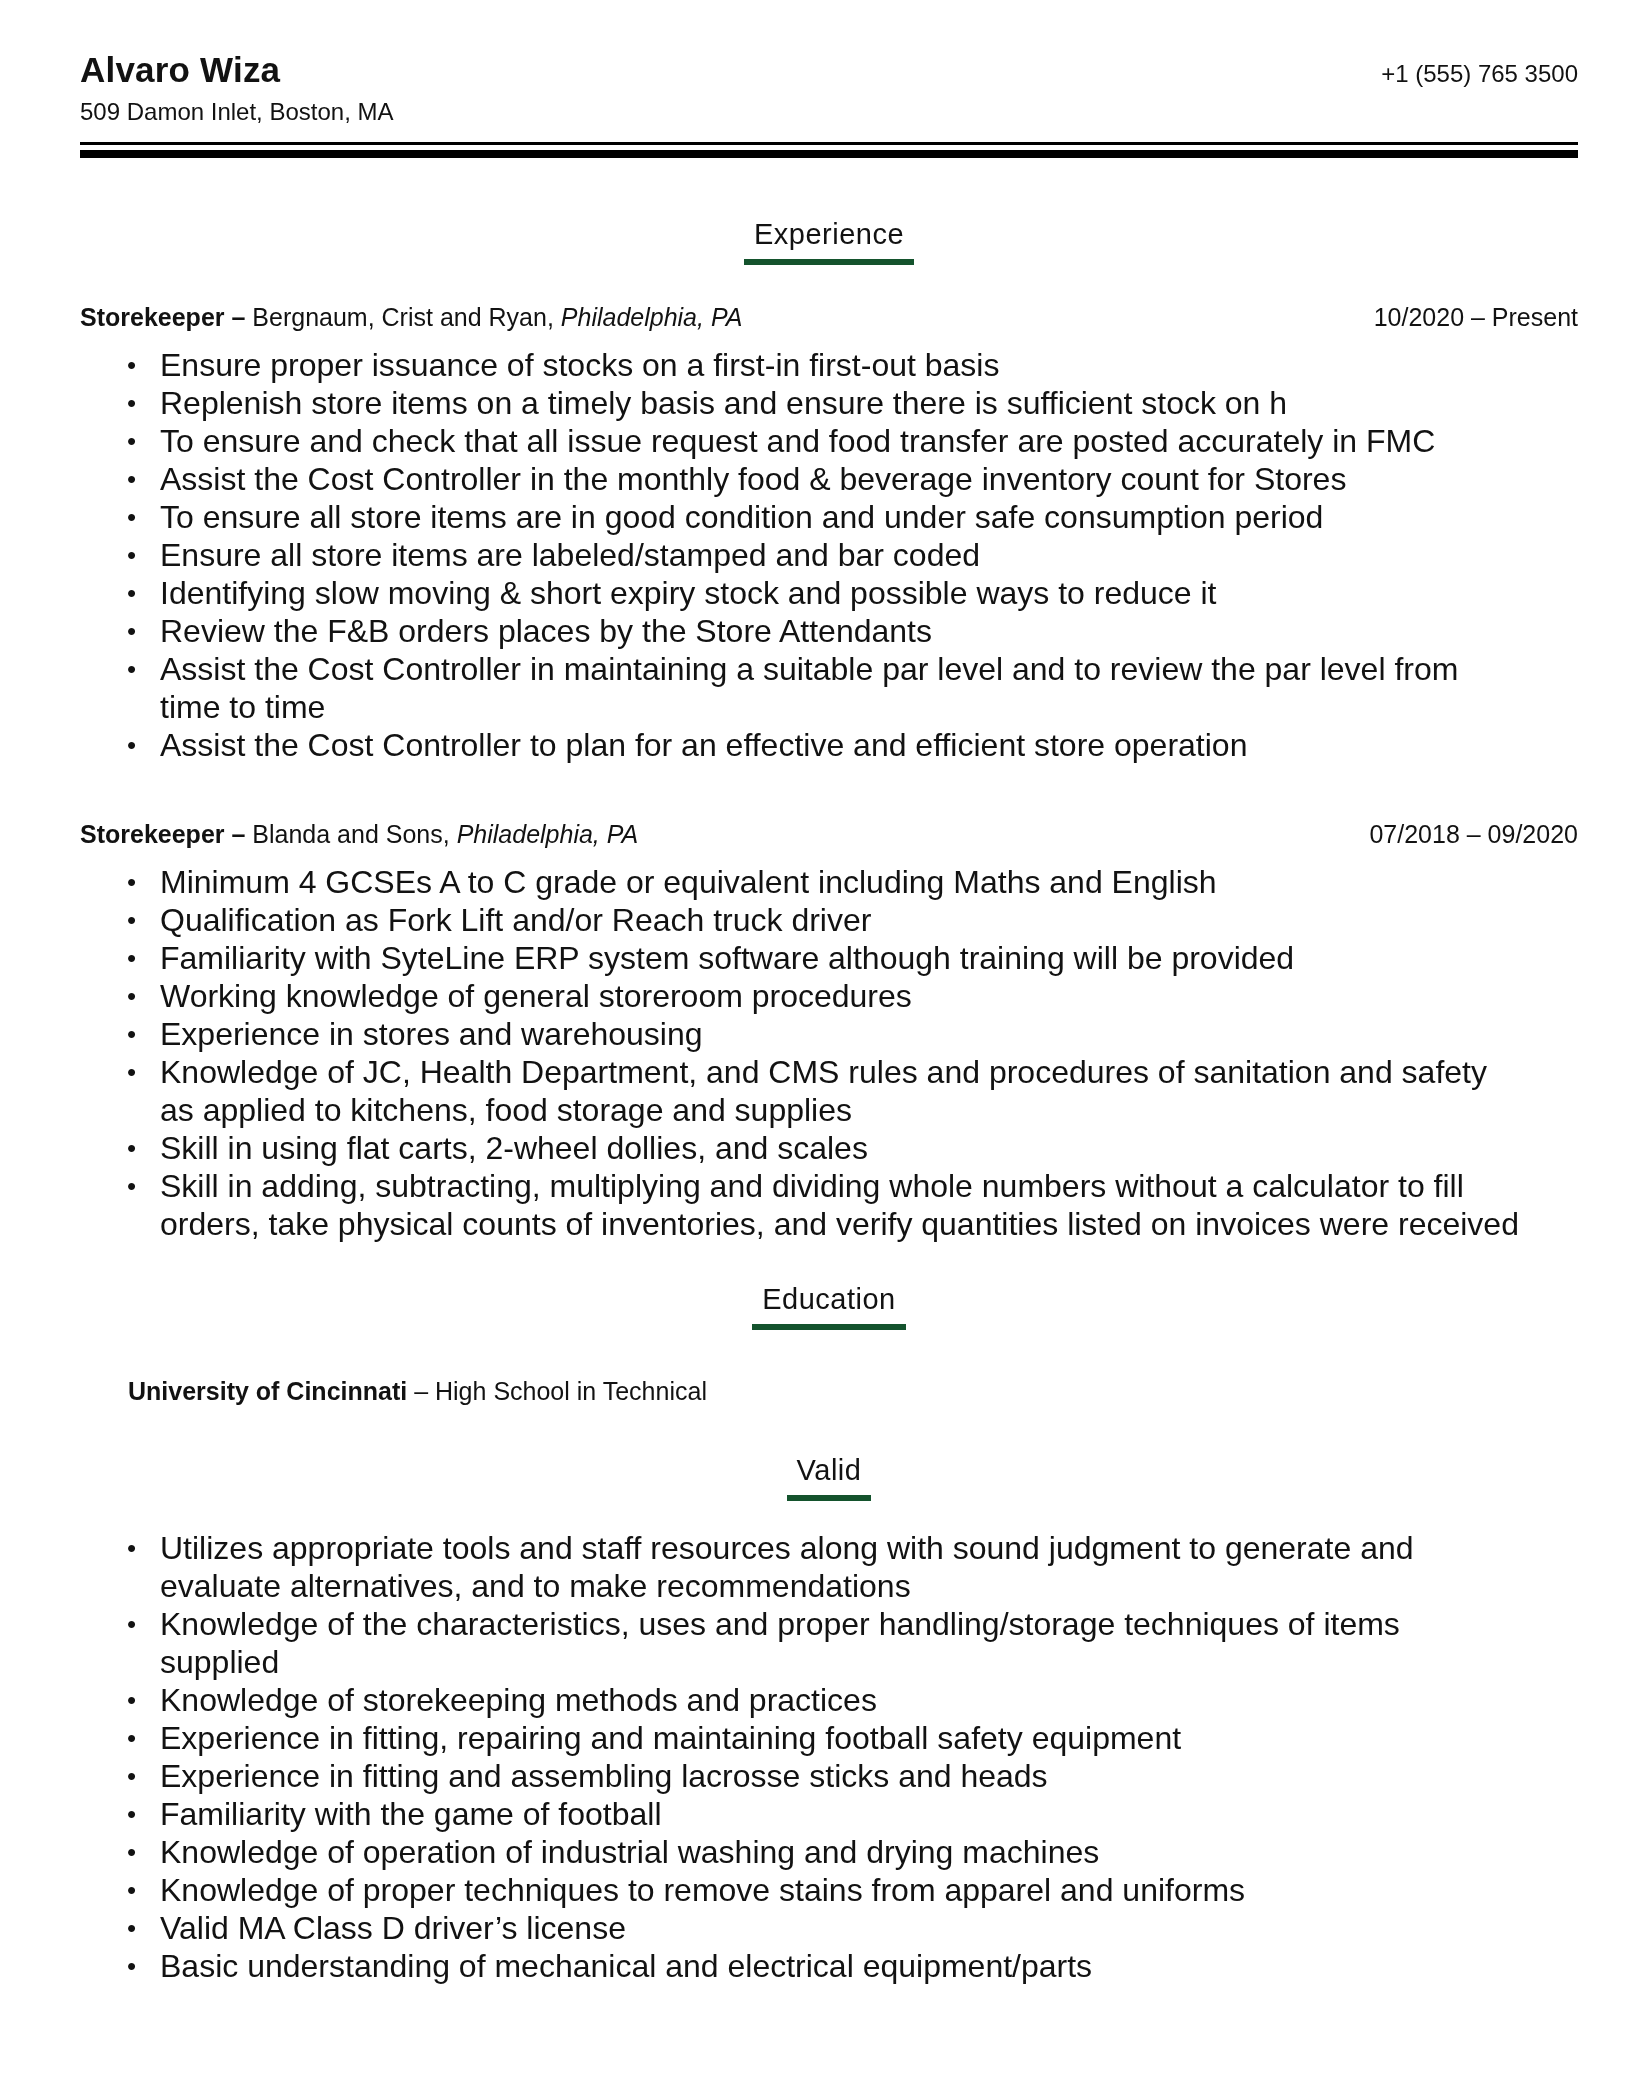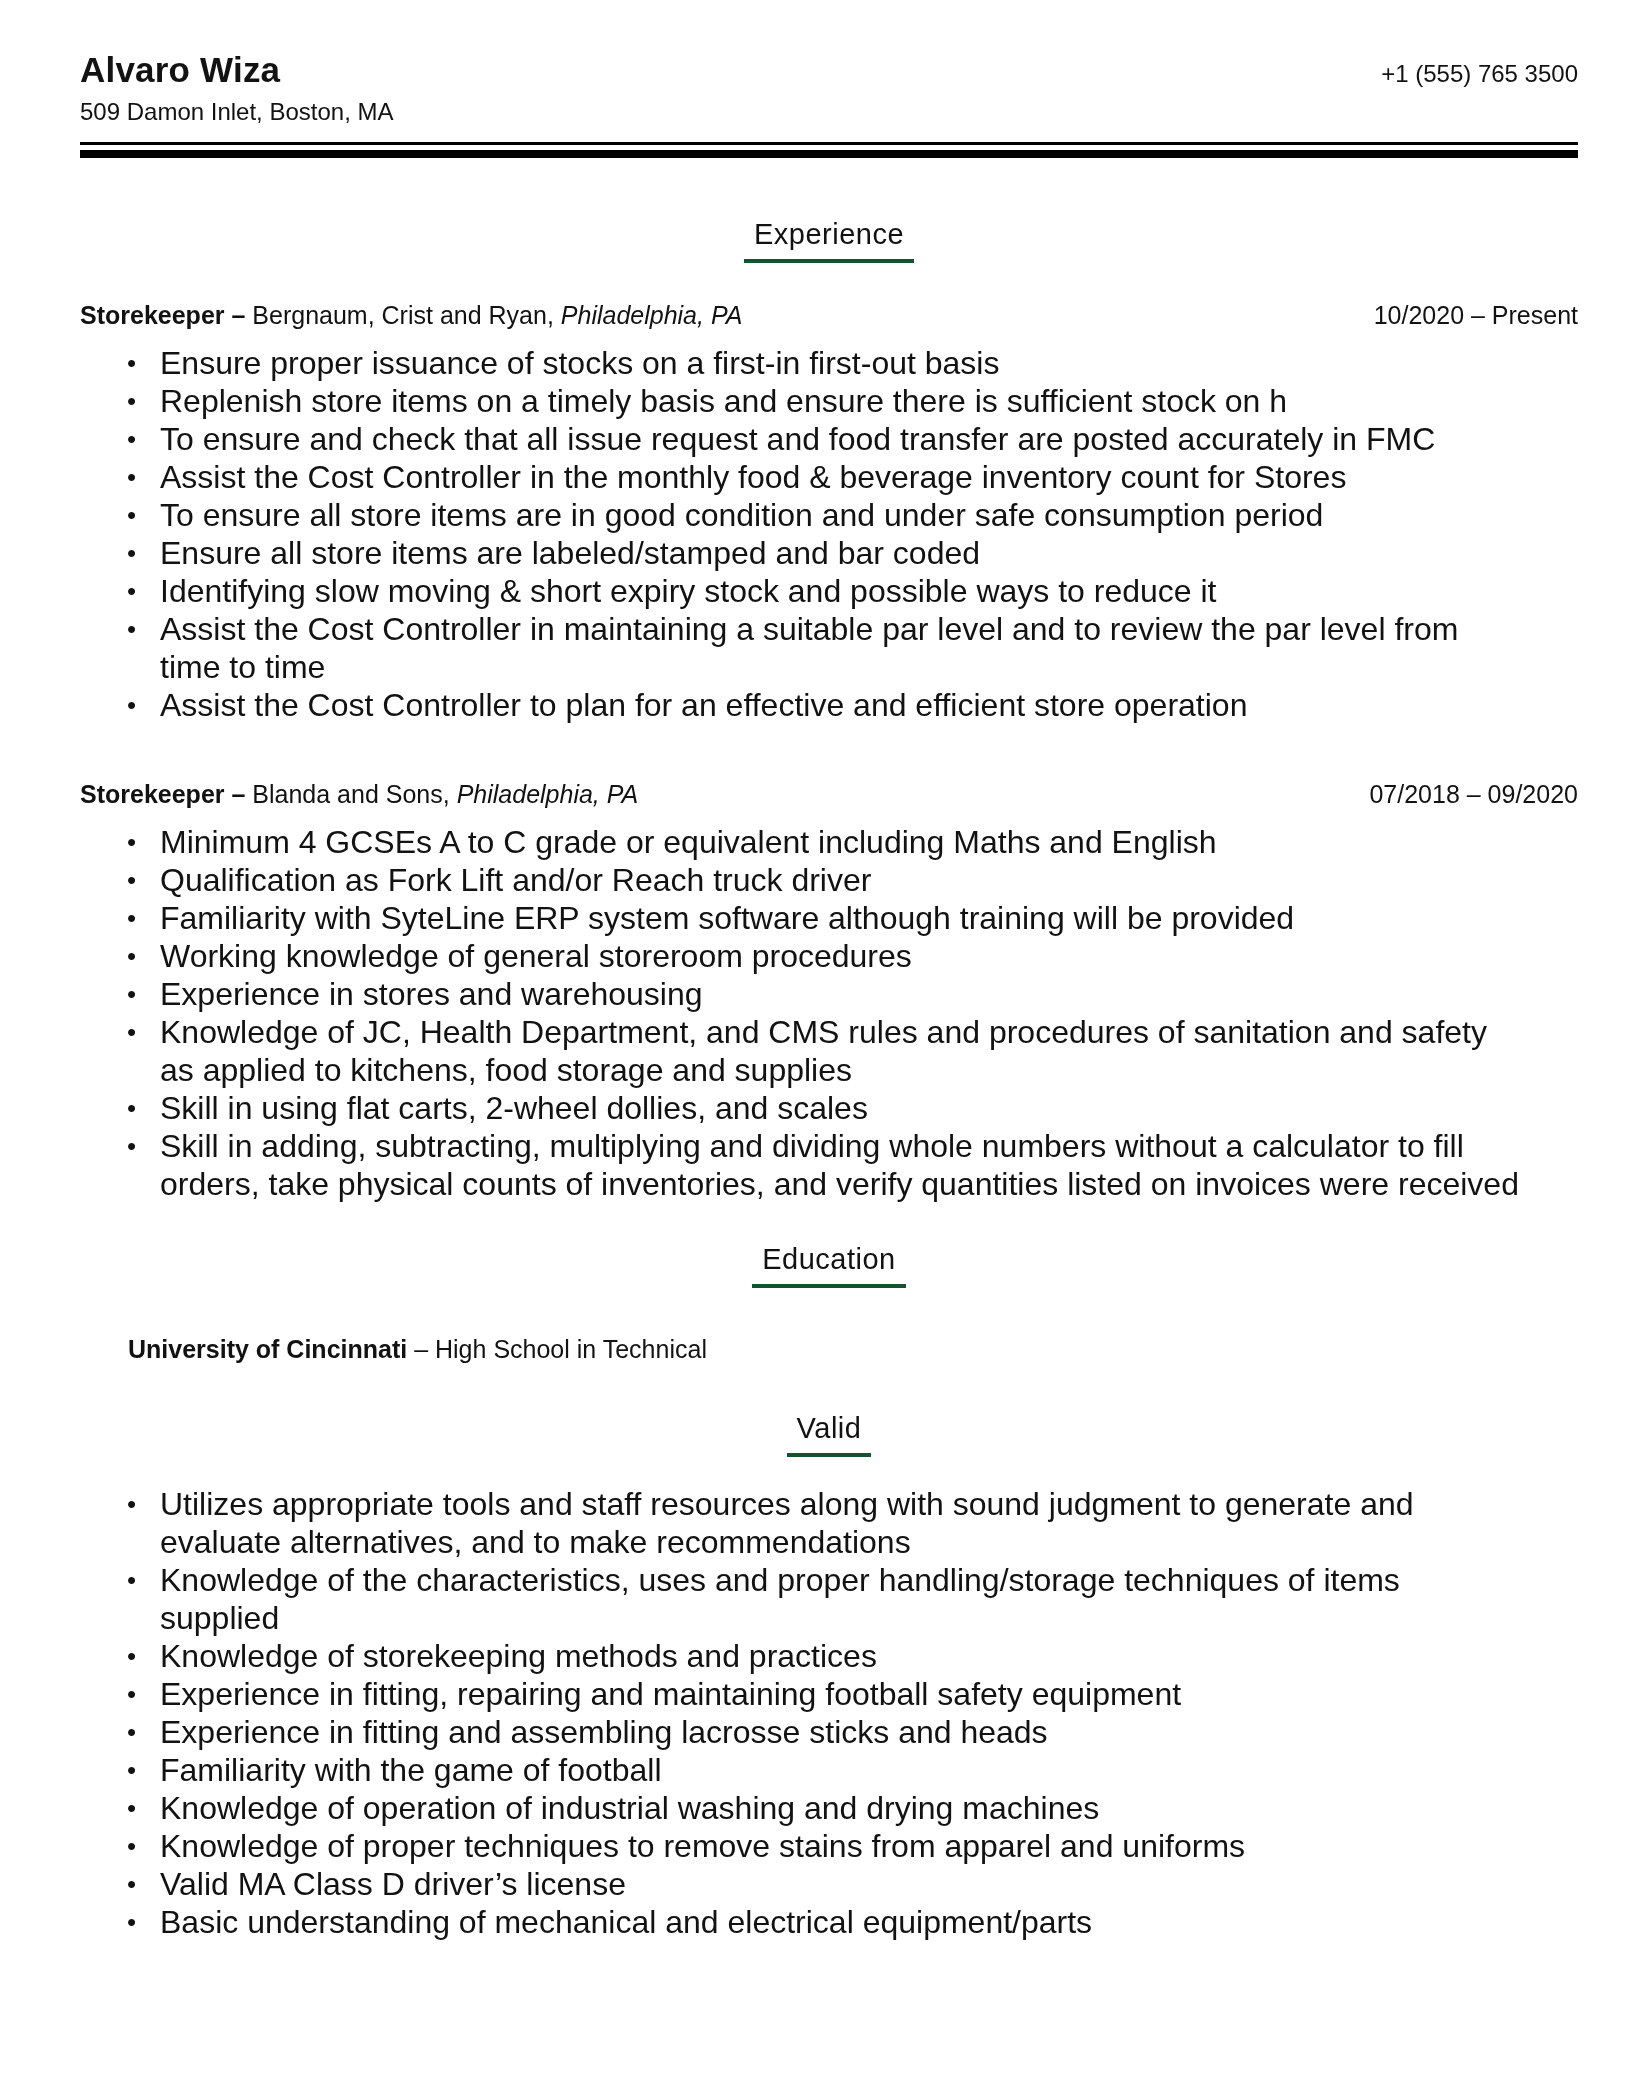--- a/index.html
+++ b/index.html
@@ -27,21 +27,21 @@
   
   .heading-block { text-align:center; }
   .heading-block.experience { margin-top:60px; }
   .heading-block.education  { margin-top:40px; }
   .heading-block.skills     { margin-top:44px; }
   .section-heading {
     display:inline-block;
     font-size:29px;
     letter-spacing:0.5px;
     padding:0 10px 8px;
-    border-bottom:4px solid #14532d;
+    border-bottom:6px solid #14532d;
   }
   
   .job { margin-top:38px; }
   .job.job--later { margin-top:56px; }
   .job-title-row { display:flex; justify-content:space-between; align-items:baseline; }
   .job-title-left { font-size:25px; }
   .job-role { font-weight:700; }
   .job-location { font-style:italic; }
   .job-dates { font-size:25px; white-space:nowrap; }
   
@@ -88,20 +88,21 @@
       <div class="job-dates">10/2020 – Present</div>
     </div>
     <ul class="bullets">
         <li>Ensure proper issuance of stocks on a first-in first-out basis</li>
         <li>Replenish store items on a timely basis and ensure there is sufficient stock on h</li>
         <li>To ensure and check that all issue request and food transfer are posted accurately in FMC</li>
         <li>Assist the Cost Controller in the monthly food &amp; beverage inventory count for Stores</li>
         <li>To ensure all store items are in good condition and under safe consumption period</li>
         <li>Ensure all store items are labeled/stamped and bar coded</li>
         <li>Identifying slow moving &amp; short expiry stock and possible ways to reduce it</li>
+        <li>Review the F&amp;B orders places by the Store Attendants</li>
         <li>Assist the Cost Controller in maintaining a suitable par level and to review the par level from time to time</li>
         <li>Assist the Cost Controller to plan for an effective and efficient store operation</li>
       </ul>
   </div>
 
   <div class="job job--later">
     <div class="job-title-row">
       <div class="job-title-left">
         <span class="job-role">Storekeeper –</span><span class="job-company"> Blanda and Sons, </span><span class="job-location">Philadelphia, PA</span>
       </div>

